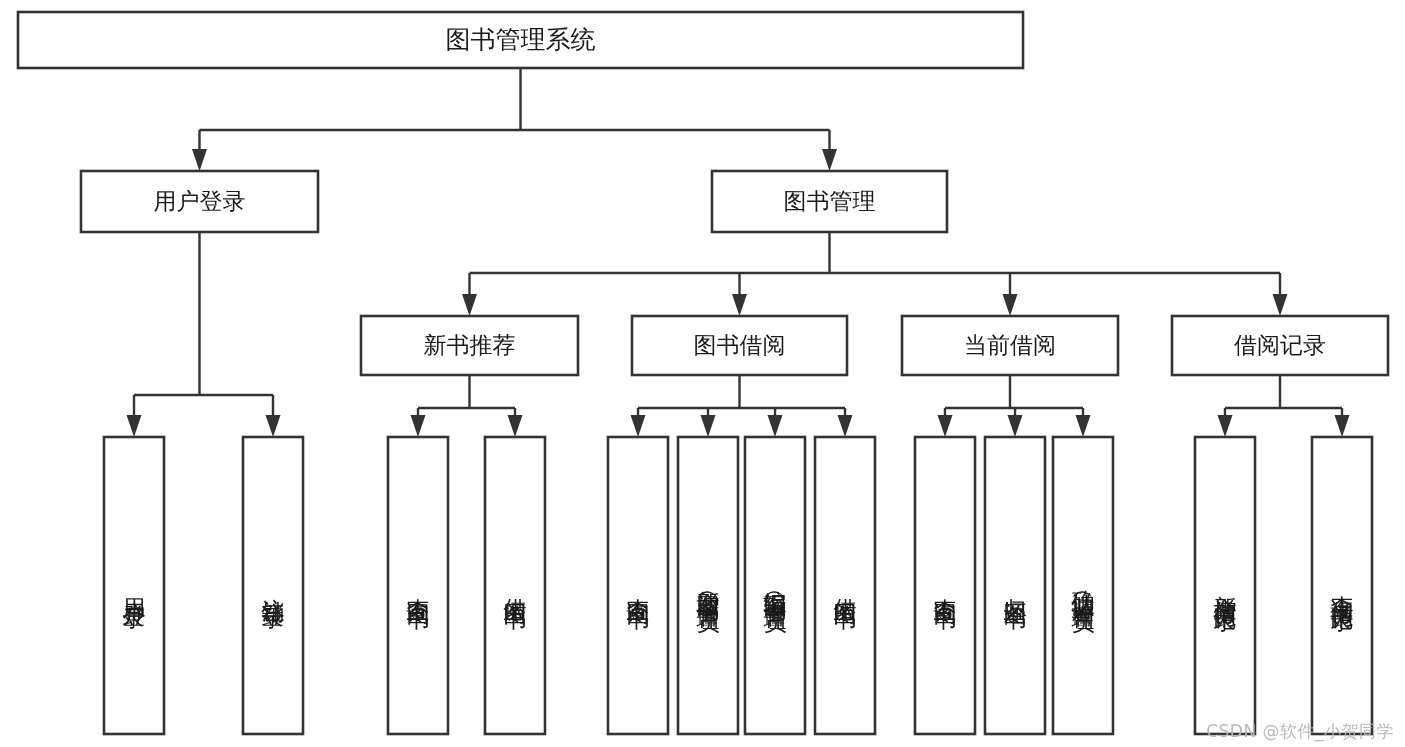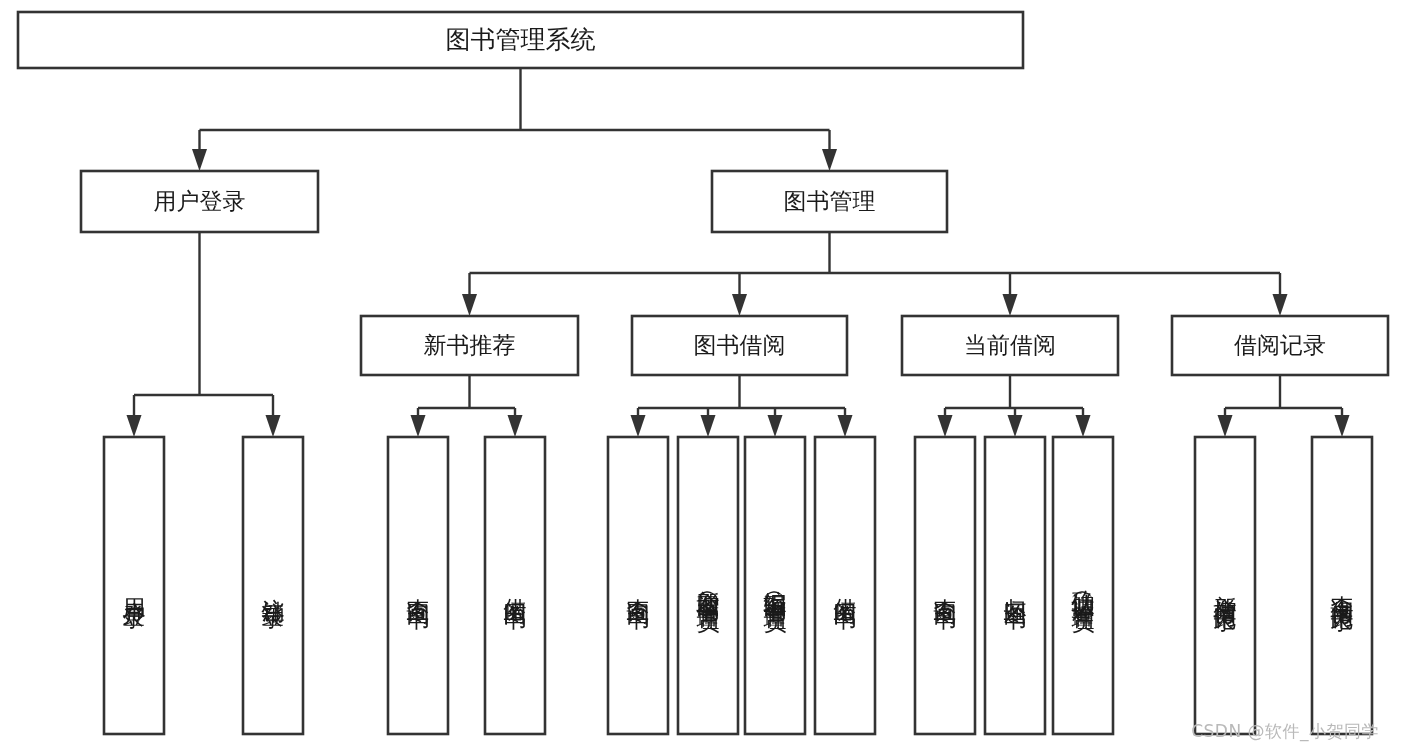--- a/index.html
+++ b/index.html
@@ -64,21 +64,21 @@
     font-family: "DejaVu Sans", "Liberation Sans", sans-serif;
     font-size: 23px;
     line-height: 1.18;
     letter-spacing: 3px;
     color: #1a1a1a;
     white-space: nowrap;
     text-align: center;
   }
   .watermark {
     position: absolute;
-    right: 26px;
+    right: 11px;
     bottom: 4px;
     font-family: "DejaVu Sans", "Liberation Sans", sans-serif;
     font-size: 17px;
     color: #b9b9b9;
     letter-spacing: 0.5px;
     white-space: nowrap;
     text-align: right;
   }
 </style>
 </head>

